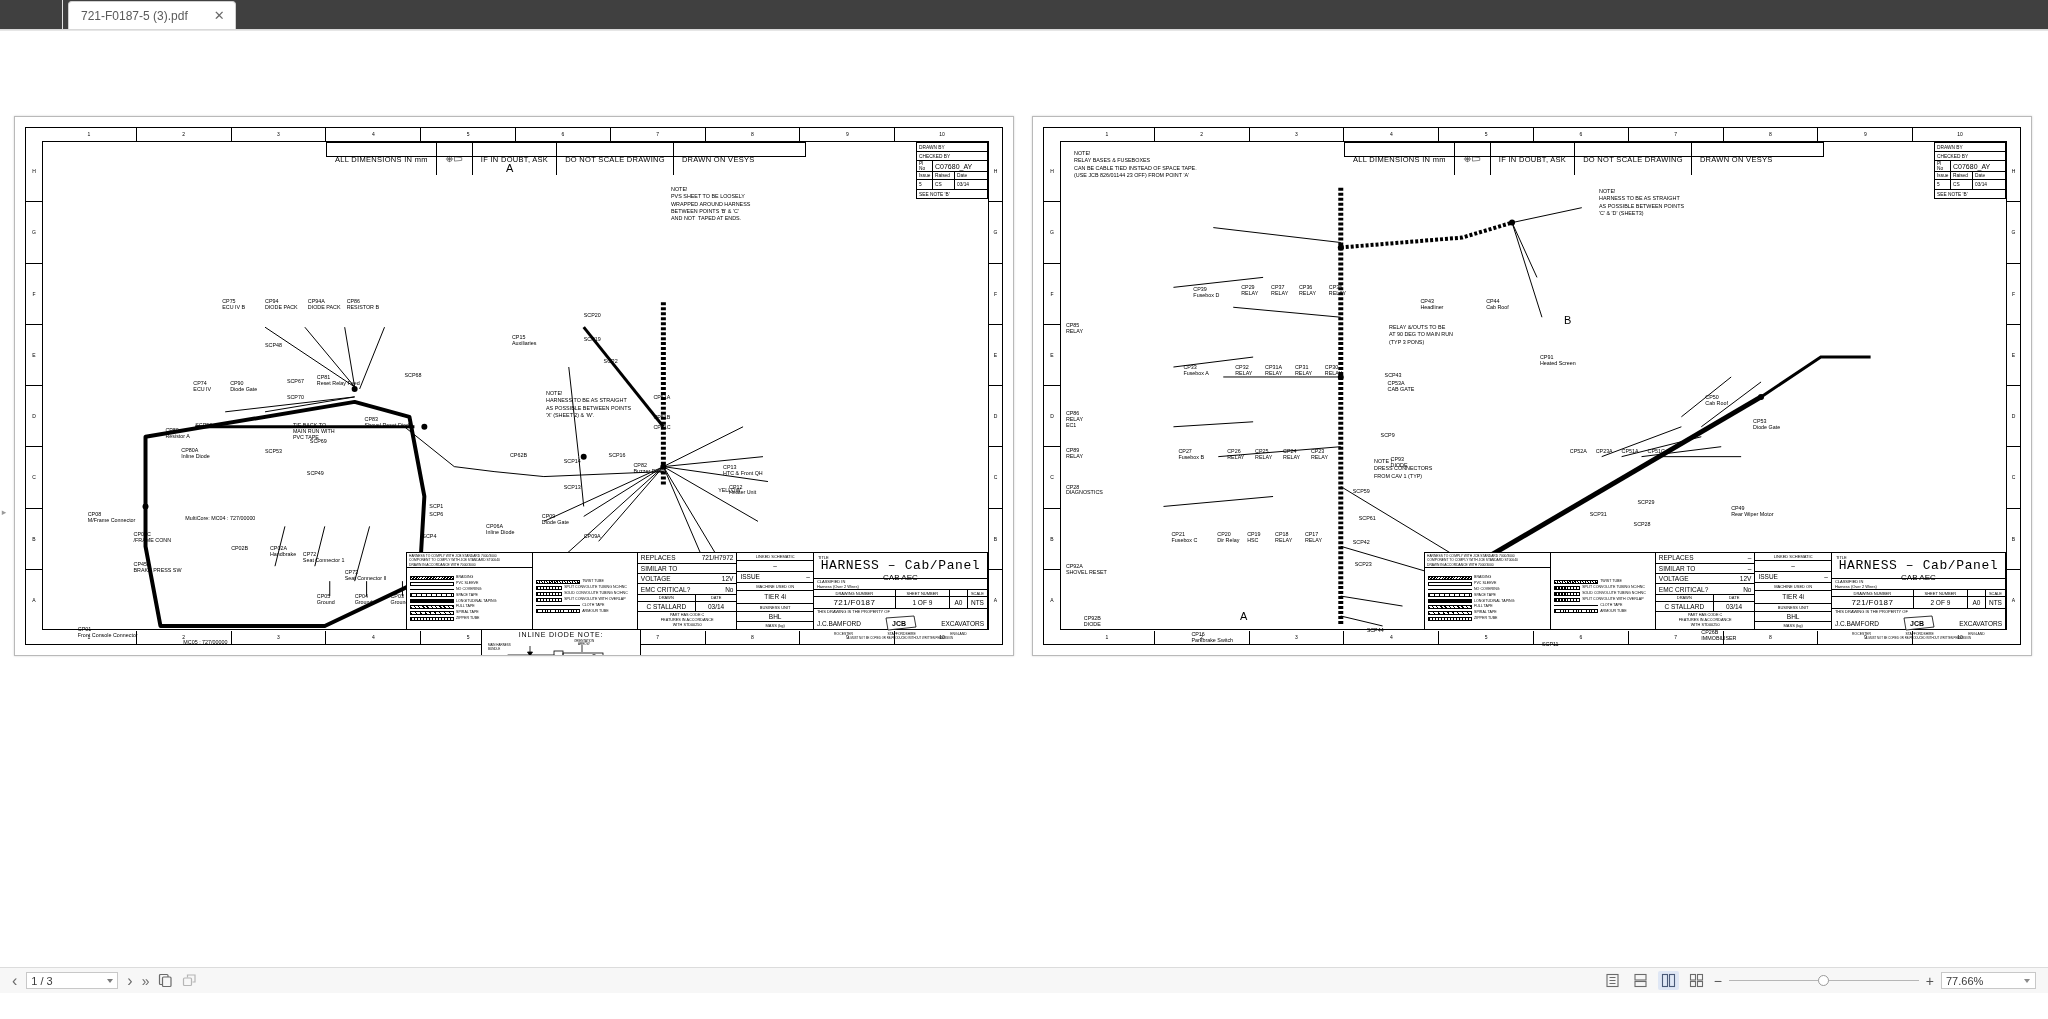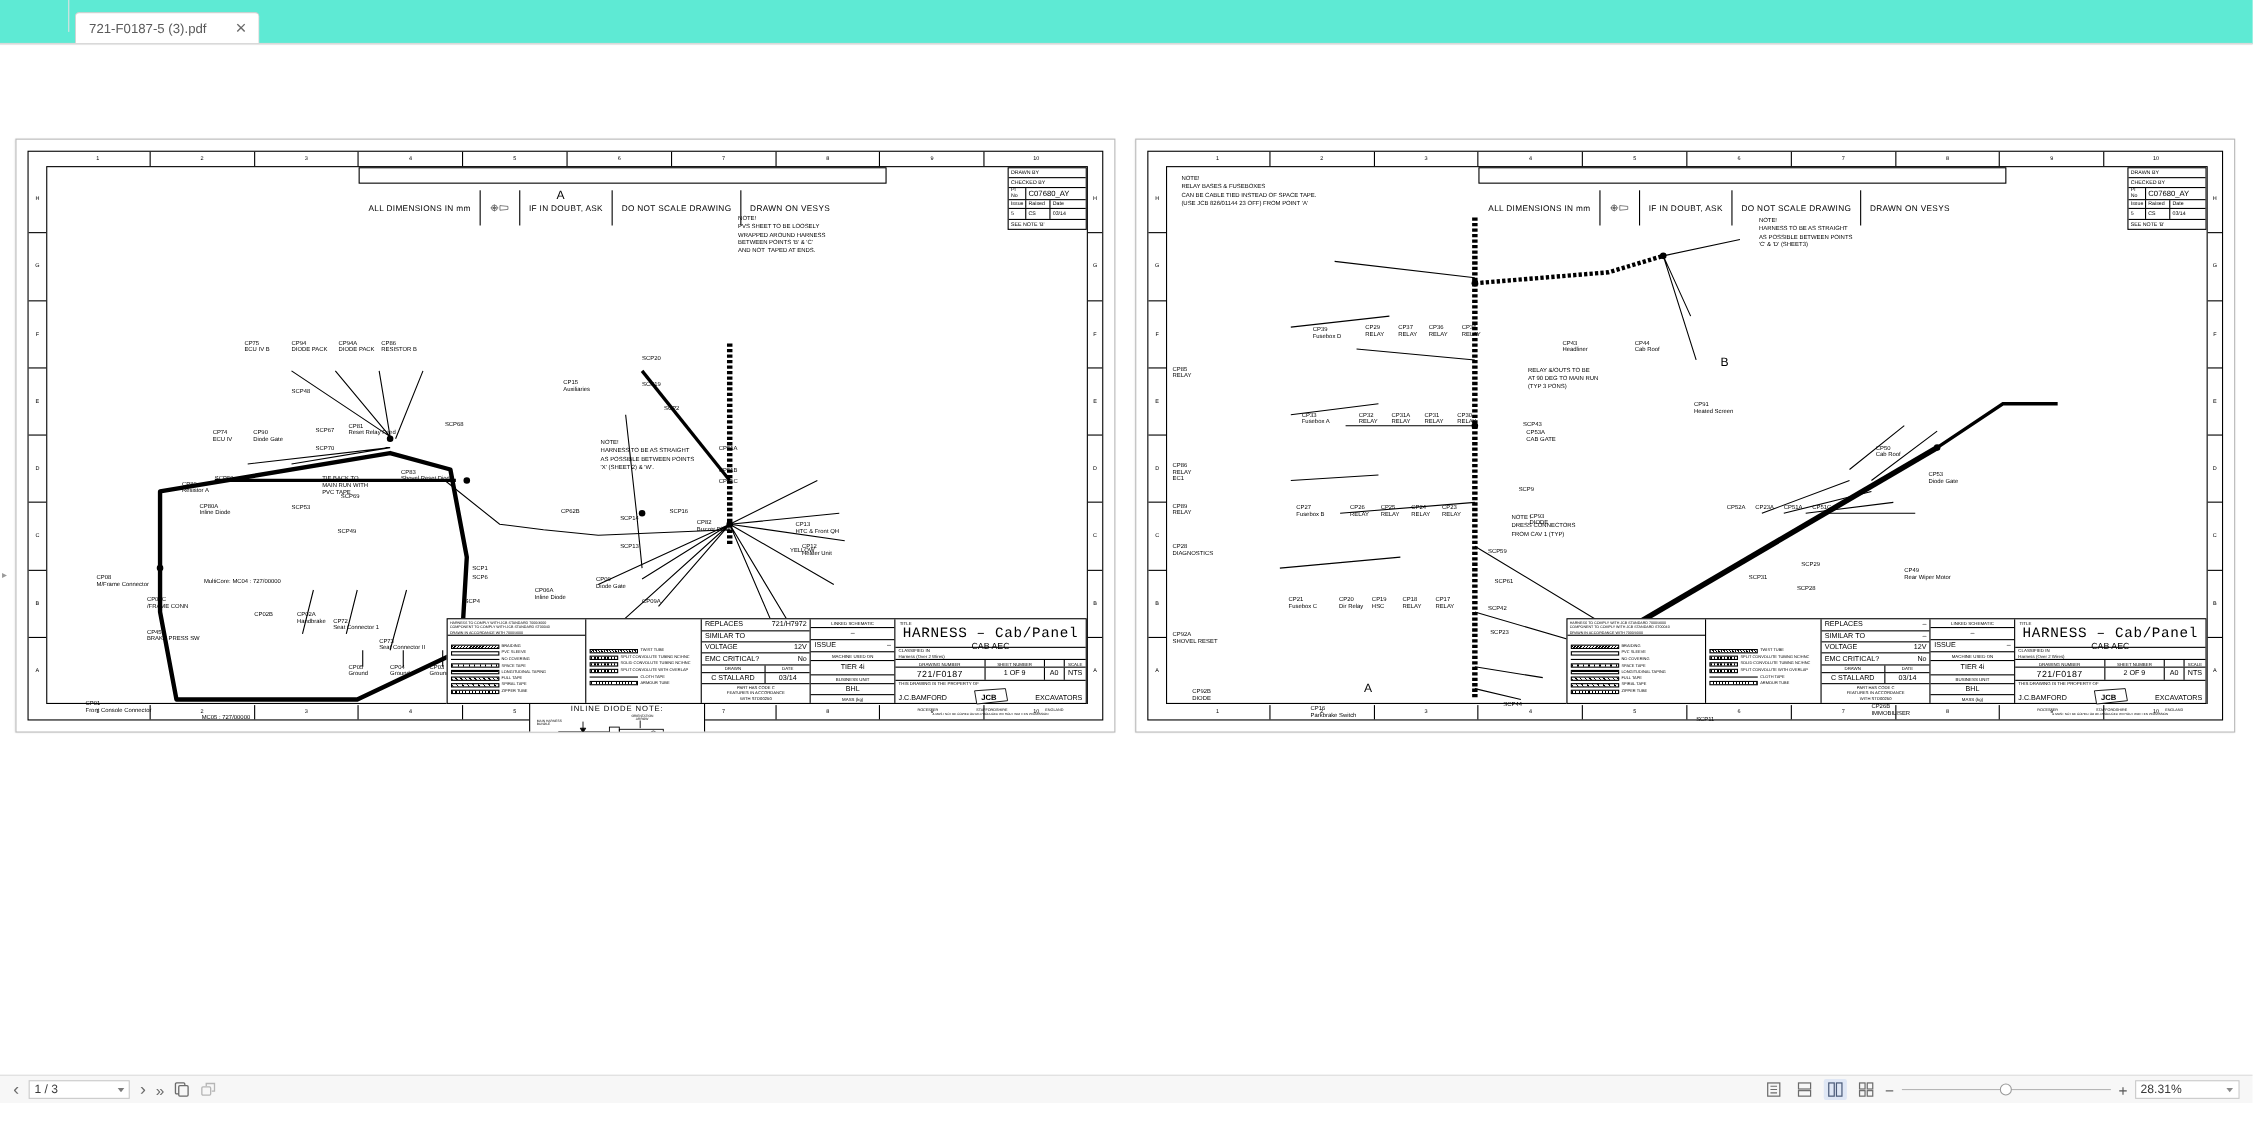--- a/index.html
+++ b/index.html
@@ -5,21 +5,21 @@
   * { box-sizing: border-box; }
   html, body {
     margin: 0; padding: 0;
     width: 2048px; height: 1019px;
     overflow: hidden;
     font-family: "Liberation Sans", sans-serif;
     background: #ffffff;
   }
   
   .tabstrip {
-    height: 40px; background: #5eead4;
+    height: 30px; background: #404040;
     border-bottom: 1px solid #d9d9d9;
     display: flex; align-items: flex-end;
     position: relative;
     text-align: right;
   }
   .tab {
     margin-left: 68px;
     height: 28px; min-width: 120px;
     border: 1px solid #d0d0d0;
     border-bottom: none;
@@ -107,21 +107,20 @@
     border: 1px solid #000;
     display: flex; align-items: stretch;
     background: #fff;
     font-size: 7.5px; letter-spacing: .3px;
   }
   .hdr > div {
     border-right: 1px solid #000;
     padding: 16px 8px;
     display: flex; align-items: center; justify-content: center;
     white-space: nowrap;
-    margin-top: 20px;
   }
   .hdr > div:last-child { border-right: none; }
   .proj-sym { width: 36px; position: relative; }
   .proj-sym svg { display:block; }
   
   .note {
     position: absolute;
     font-size: 5.4px; line-height: 1.35;
     white-space: pre; color: #000;
   }
@@ -1164,18 +1163,18 @@
             <rect x="8.5" y="8.5" width="5" height="5" fill="none" stroke="#6b6b6b" stroke-width="1.1"></rect>
           </svg>
       </span>
       <span class="signchar">−</span>
       <span class="slider">
         <span class="track"></span>
         <span class="knob"></span>
       </span>
       <span class="signchar">+</span>
       <div class="zoomsel">
-        <span>28.31%</span>
+        <span>77.66%</span>
         <span class="caret"></span>
       </div>
     </div>
   </div>
 </div>
 
 </body></html>

